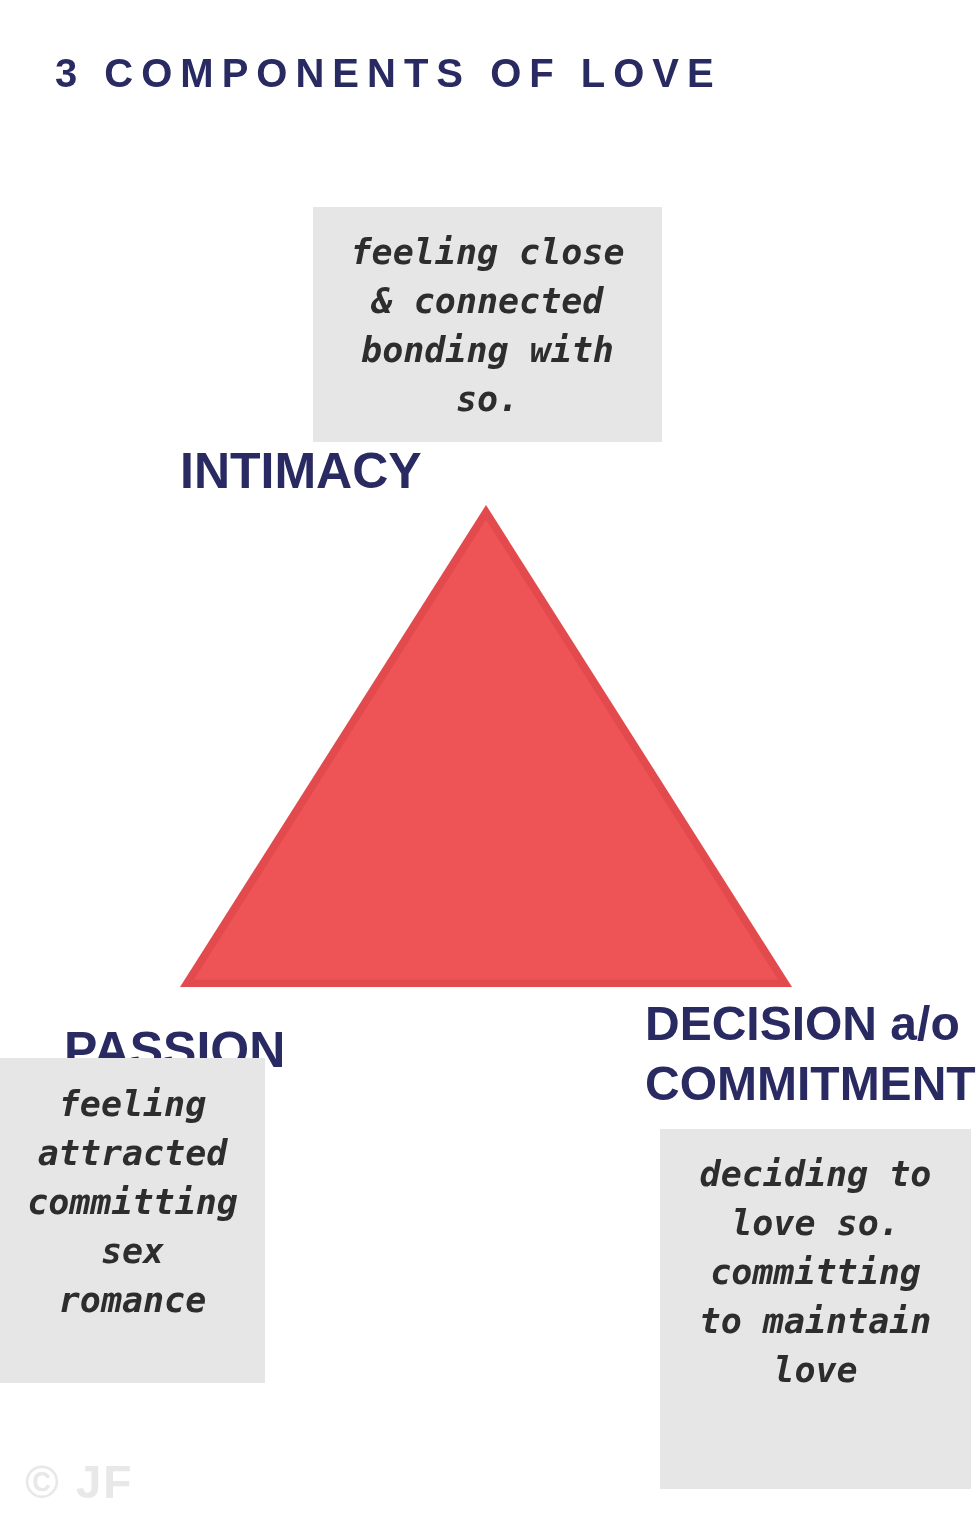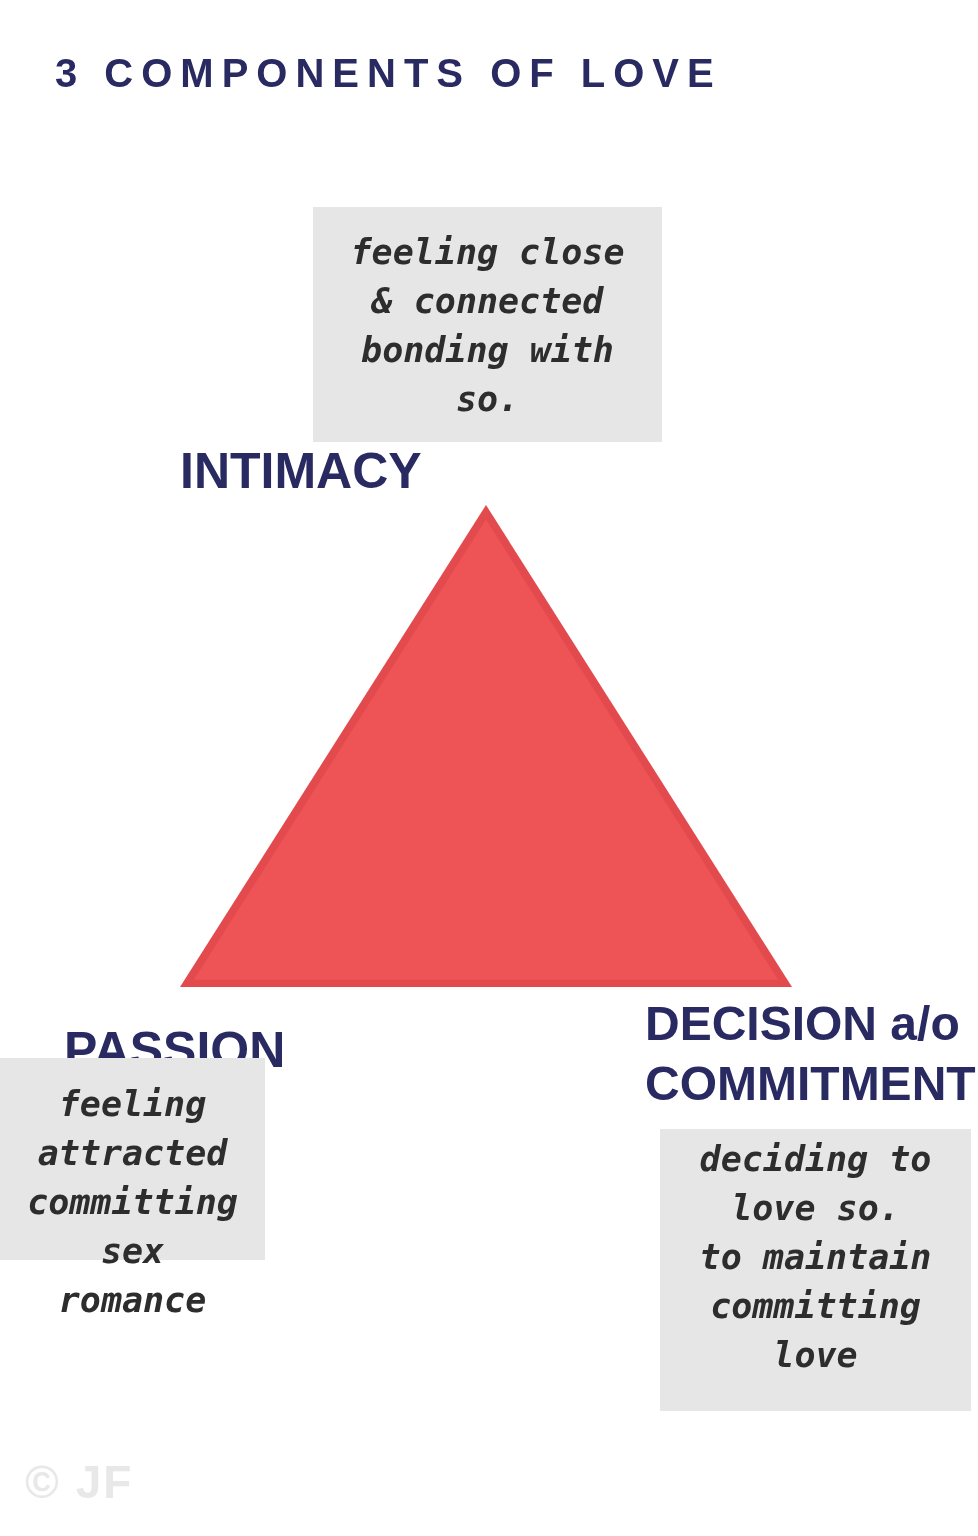--- a/index.html
+++ b/index.html
@@ -51,22 +51,22 @@
   }
   #passion-label{
     left:32px;top:1024px;
     font-size:50px;line-height:52px;margin-left:32px;
   }
   #commitment-label{
     left:645px;top:994px;
     font-size:48px;line-height:60px;
   }
   #top-box{left:313px;top:207px;width:349px;height:235px;padding-top:21px;}
-  #left-box{left:0px;top:1058px;width:265px;height:202px;padding-top:22px;}
-  #right-box{left:660px;top:1129px;width:311px;height:282px;padding-top:6px;}
+  #left-box{left:0px;top:1058px;width:265px;height:325px;padding-top:22px;}
+  #right-box{left:660px;top:1129px;width:311px;height:360px;padding-top:21px;}
   #triangle-svg{
     position:absolute;
     left:180px;top:505px;
     width:612px;height:482px;
     display:block;
   }
   #triangle-svg .tri-outer{fill:var(--triangle_edge);}
   #triangle-svg .tri-inner{fill:var(--triangle_fill);}
   .watermark{
     position:absolute;
@@ -109,20 +109,20 @@
   </div>
 
   <div class="comp-label" id="commitment-label">
     <div>DECISION a/o</div>
     <div>COMMITMENT</div>
   </div>
 
   <div class="desc-box" id="right-box">
     <div class="desc-line">deciding to</div>
     <div class="desc-line">love so.</div>
+    <div class="desc-line">committing</div>
     <div class="desc-line">to maintain</div>
-    <div class="desc-line">committing</div>
     <div class="desc-line">love</div>
   </div>
 
   <div class="watermark">© JF</div>
 
 </div>
 
 </body></html>

